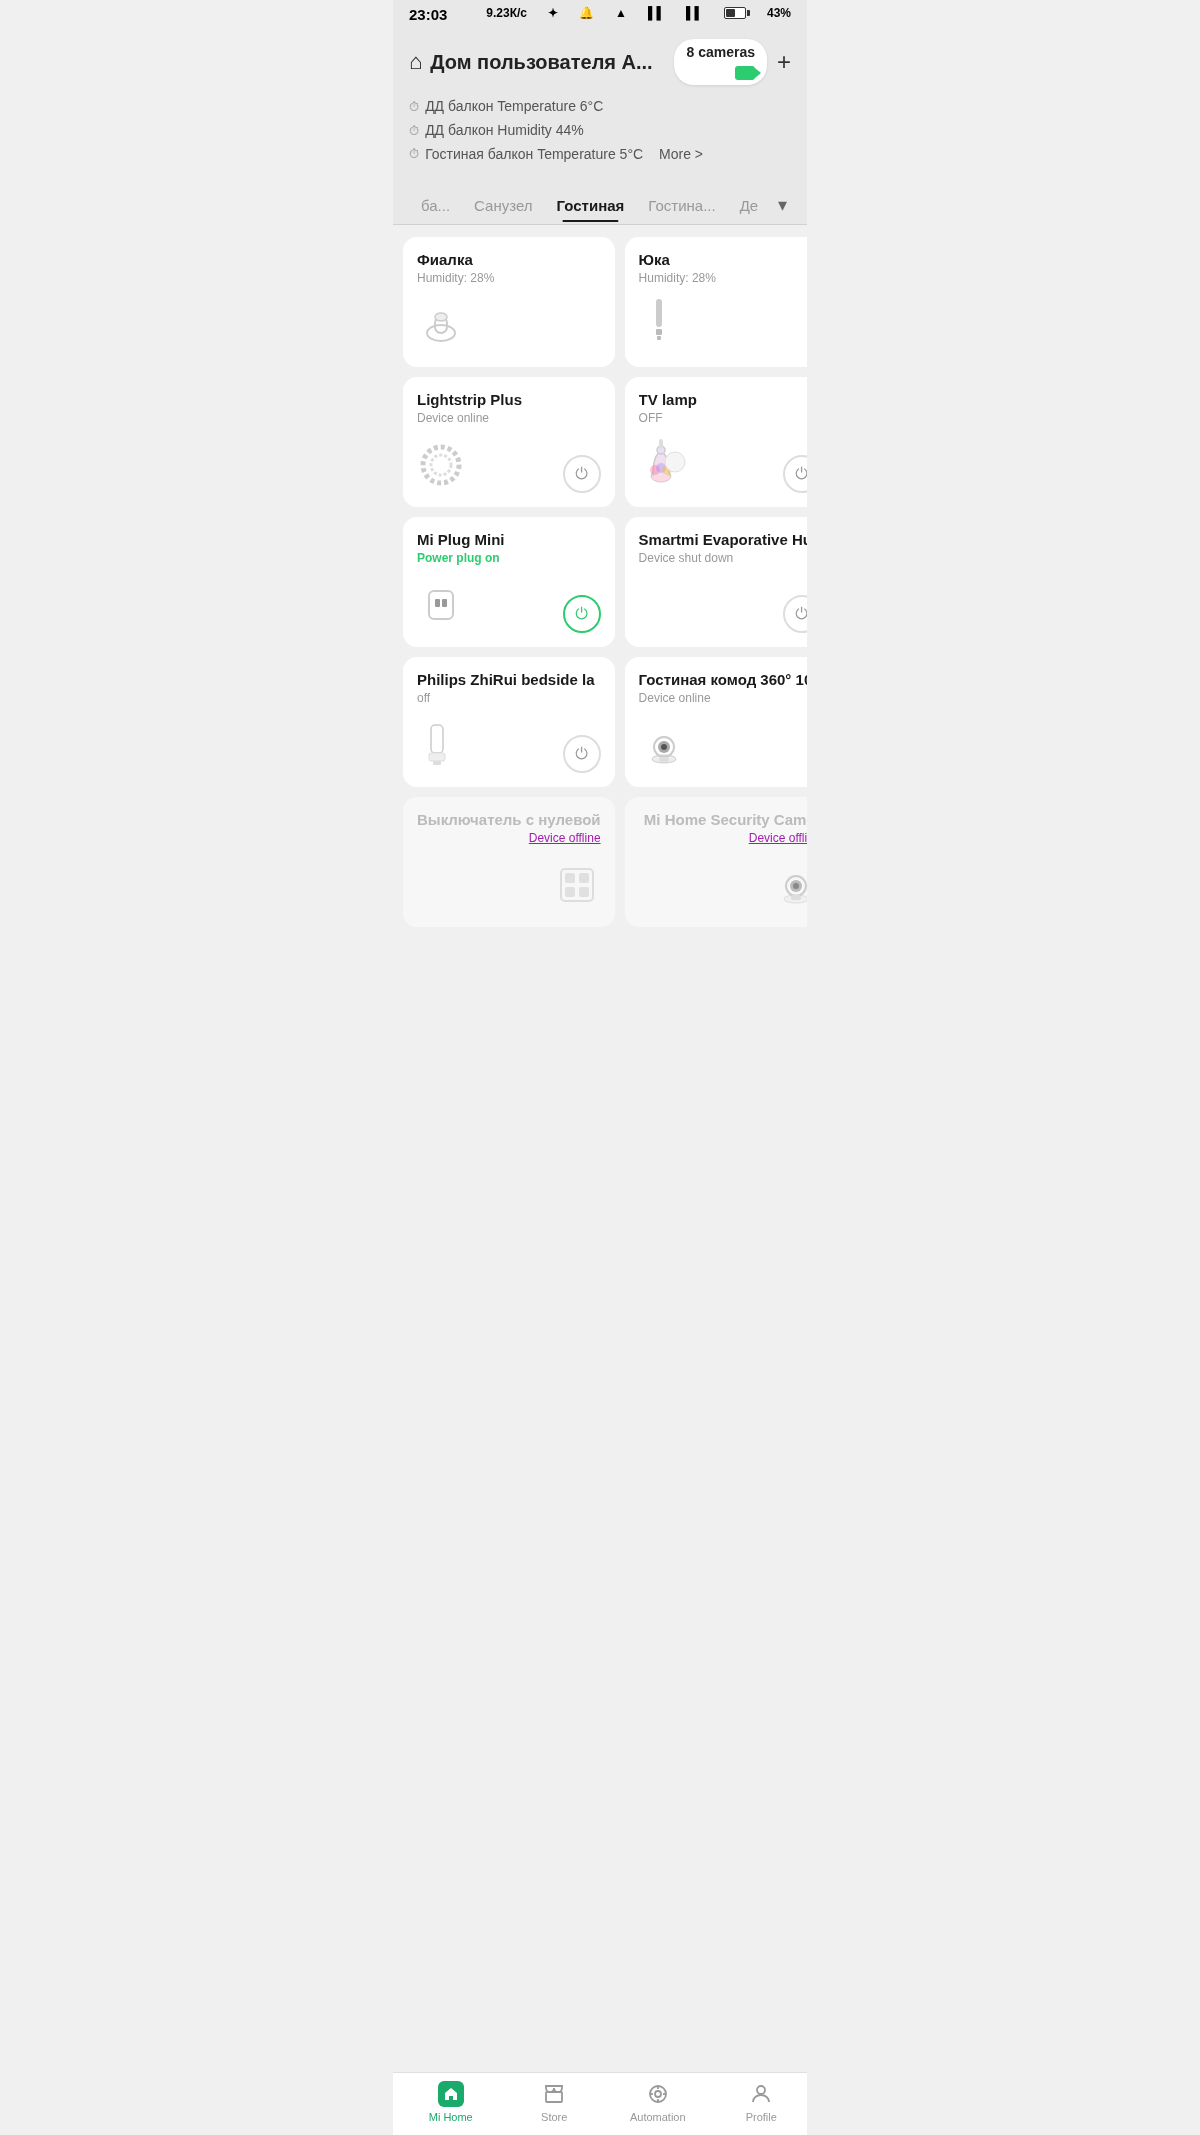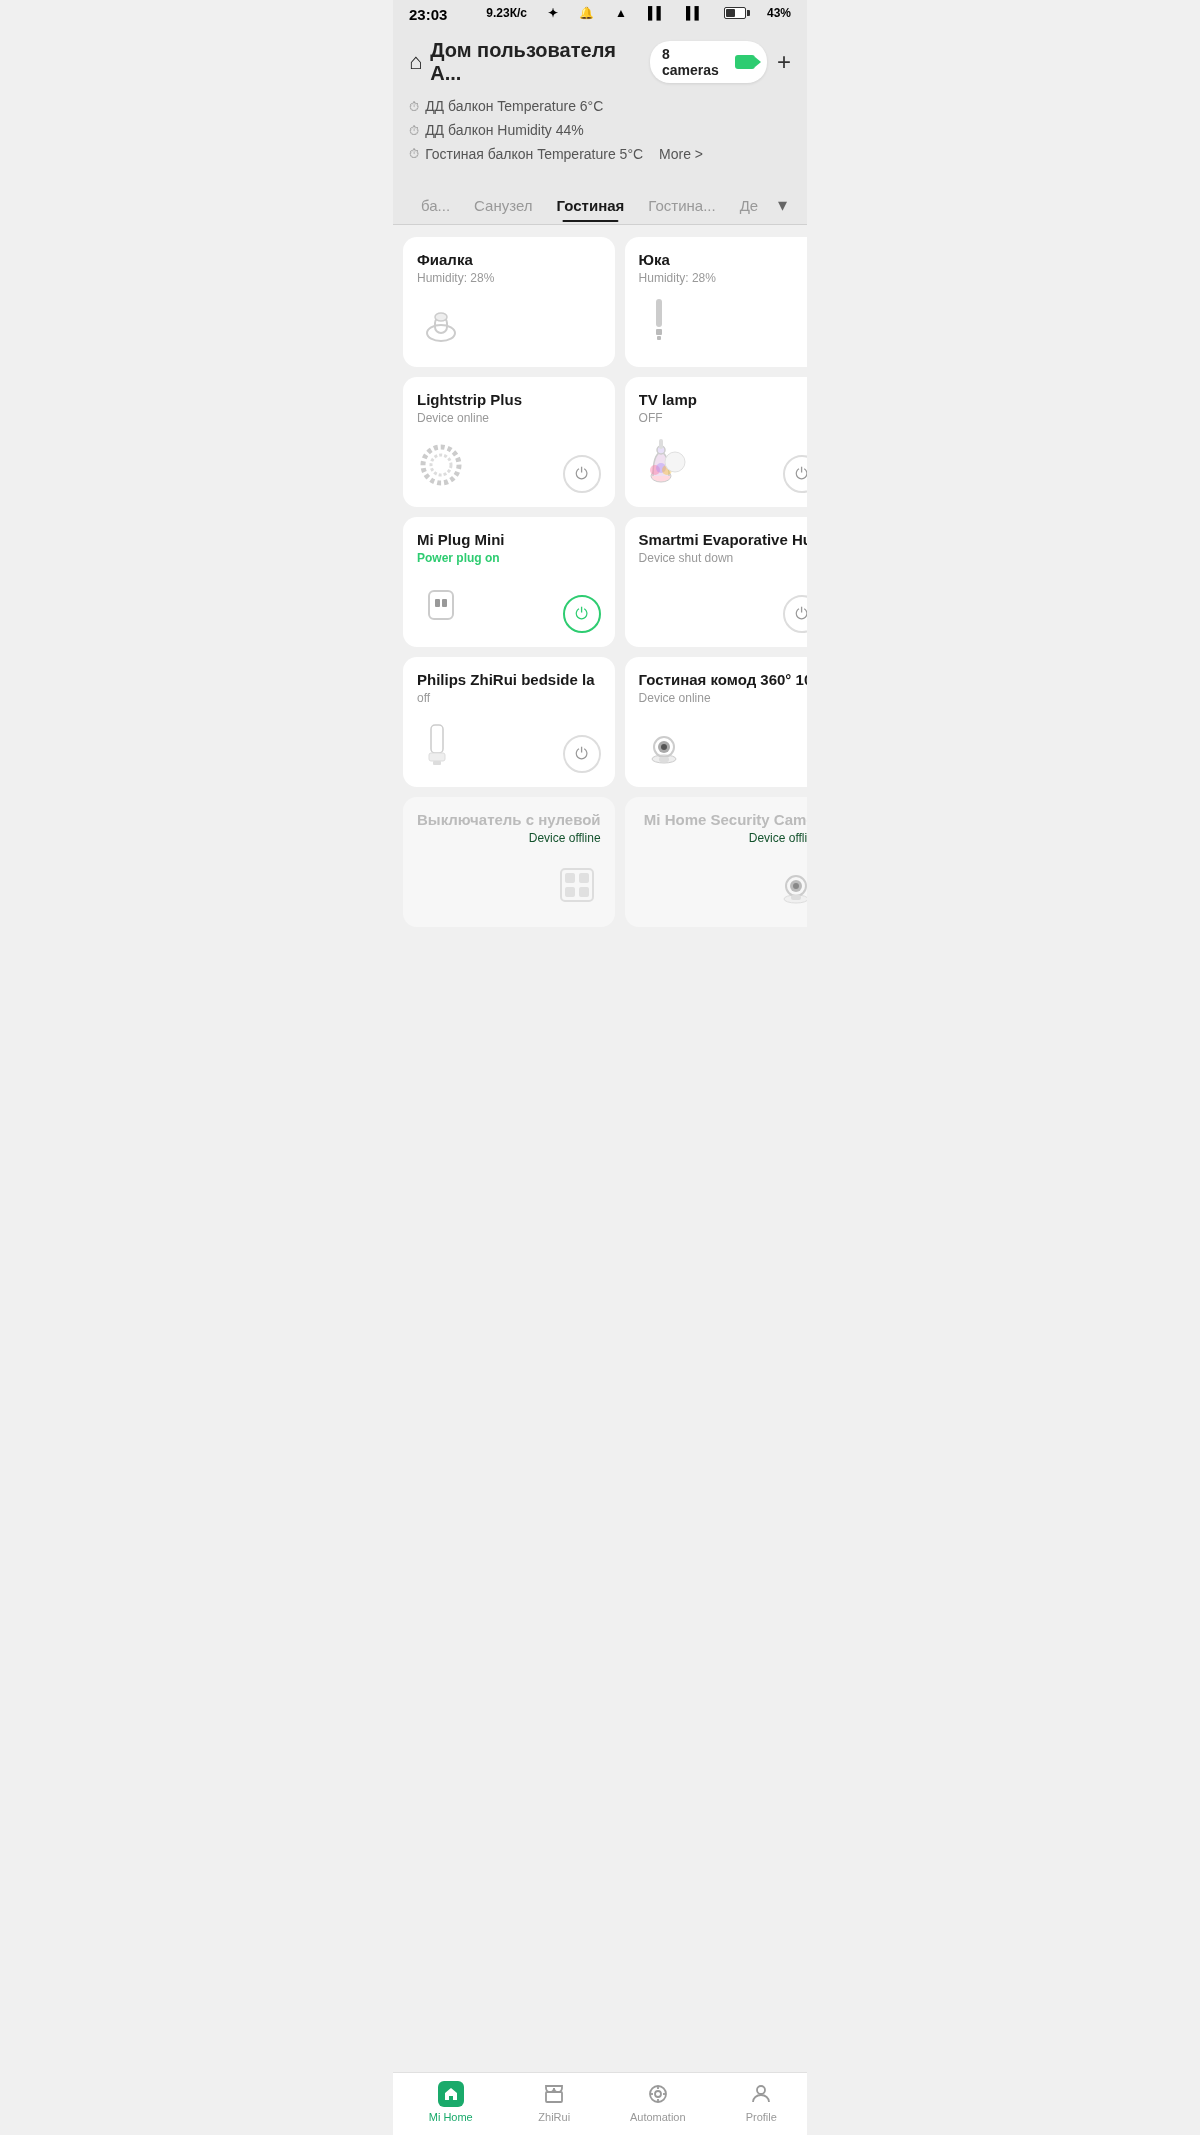--- a/index.html
+++ b/index.html
@@ -82,23 +82,24 @@
     }
     .home-icon { font-size: 22px; }
     .cameras-badge {
       background: white;
       border-radius: 20px;
       padding: 5px 12px;
       font-size: 14px;
       font-weight: 600;
       color: #222;
       display: flex;
-      align-items: center;
+      align-items: flex-end;
       gap: 6px;
       box-shadow: 0 1px 3px rgba(0,0,0,0.1);
+      flex-direction: column;
     }
     .camera-indicator {
       width: 20px;
       height: 14px;
       background: #2ecc71;
       border-radius: 3px;
       display: inline-block;
       position: relative;
     }
     .camera-indicator::after {
@@ -208,21 +209,22 @@
       color: #999;
     }
     .device-status.on {
       color: #2ecc71;
       font-weight: 600;
     }
     .device-card.offline .device-name {
       color: #bbb;
     }
     .device-card.offline .device-status {
-      color: #14532d;
+      color: #a21caf;
+      text-decoration: underline;
     }
     .device-icon-area {
       margin-top: auto;
       padding-top: 8px;
     }
 
     
     .power-btn {
       position: absolute;
       bottom: 14px;
@@ -496,21 +498,21 @@
     <span>Mi Home</span>
   </div>
 
   <div class="nav-item">
     <div class="nav-icon">
       <svg width="24" height="24" viewBox="0 0 24 24" fill="none" stroke="#999" stroke-width="1.8">
         <path d="M4 4h16v2a4 4 0 01-8 0 4 4 0 01-8 0V4z"></path>
         <rect x="4" y="10" width="16" height="10" rx="1"></rect>
       </svg>
     </div>
-    <span>ZhiRui</span>
+    <span>Store</span>
   </div>
 
   <div class="nav-item">
     <div class="nav-icon">
       <svg width="24" height="24" viewBox="0 0 24 24" fill="none" stroke="#999" stroke-width="1.8">
         <circle cx="12" cy="12" r="8"></circle>
         <circle cx="12" cy="12" r="3"></circle>
         <line x1="12" y1="4" x2="12" y2="7"></line>
         <line x1="12" y1="17" x2="12" y2="20"></line>
         <line x1="4" y1="12" x2="7" y2="12"></line>

